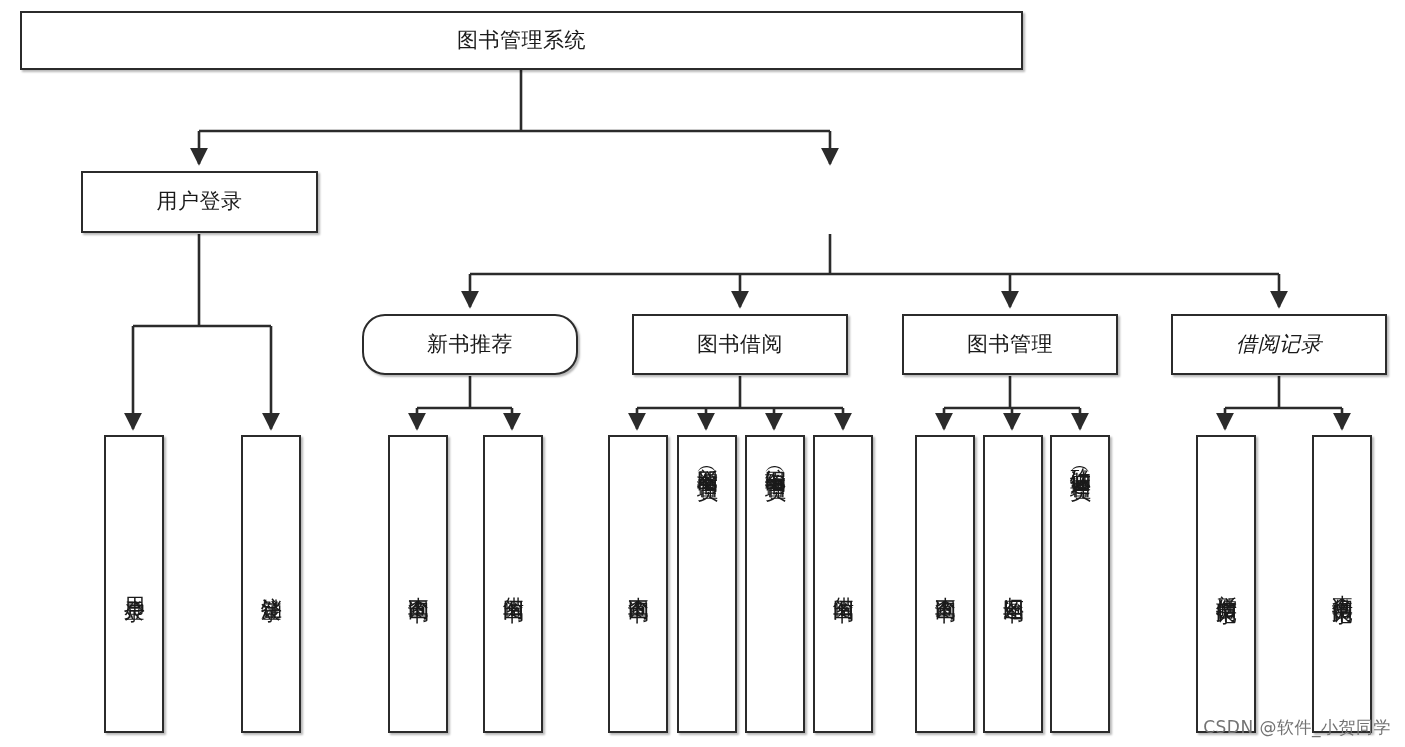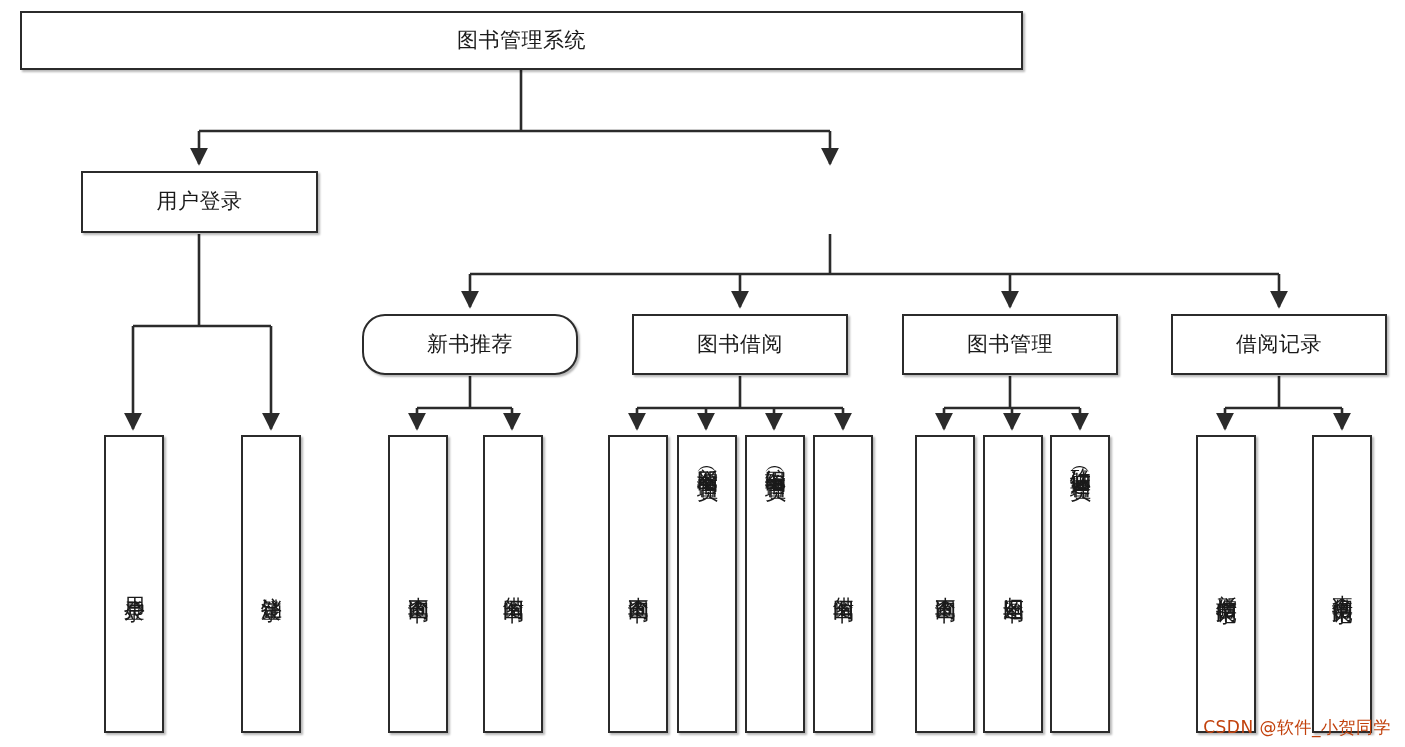--- a/index.html
+++ b/index.html
@@ -61,21 +61,21 @@
   }
   .node.vert.mid {
     align-items: center;
     padding-top: 0;
   }
   #watermark {
     position: absolute;
     right: 14px;
     bottom: 8px;
     font-size: 17px;
-    color: #c2410c;
+    color: #737373;
     letter-spacing: 0.5px;
     white-space: nowrap;
     user-select: none;
   }
 </style>
 </head>
 <body>
 
 <div id="canvas">
 
@@ -139,21 +139,21 @@
 
   <div class="node horiz" style="left:362px; top:314px; width:216px; height:61px;border-radius:23px;">
     <span class="label">新书推荐</span>
   </div>
   <div class="node horiz" style="left:632px; top:314px; width:216px; height:61px;">
     <span class="label">图书借阅</span>
   </div>
   <div class="node horiz" style="left:902px; top:314px; width:216px; height:61px;">
     <span class="label">图书管理</span>
   </div>
-  <div class="node horiz" style="left:1171px; top:314px; width:216px; height:61px;">
+  <div class="node horiz" style="left:1171px; top:314px; width:216px; height:61px;font-style:italic;">
     <span class="label">借阅记录</span>
   </div>
 
   <div class="node vert mid" style="left:104px; top:435px; width:60px; height:298px;">
     <span class="label">用户登录</span>
   </div>
   <div class="node vert mid" style="left:241px; top:435px; width:60px; height:298px;">
     <span class="label">注销登录</span>
   </div>
 

